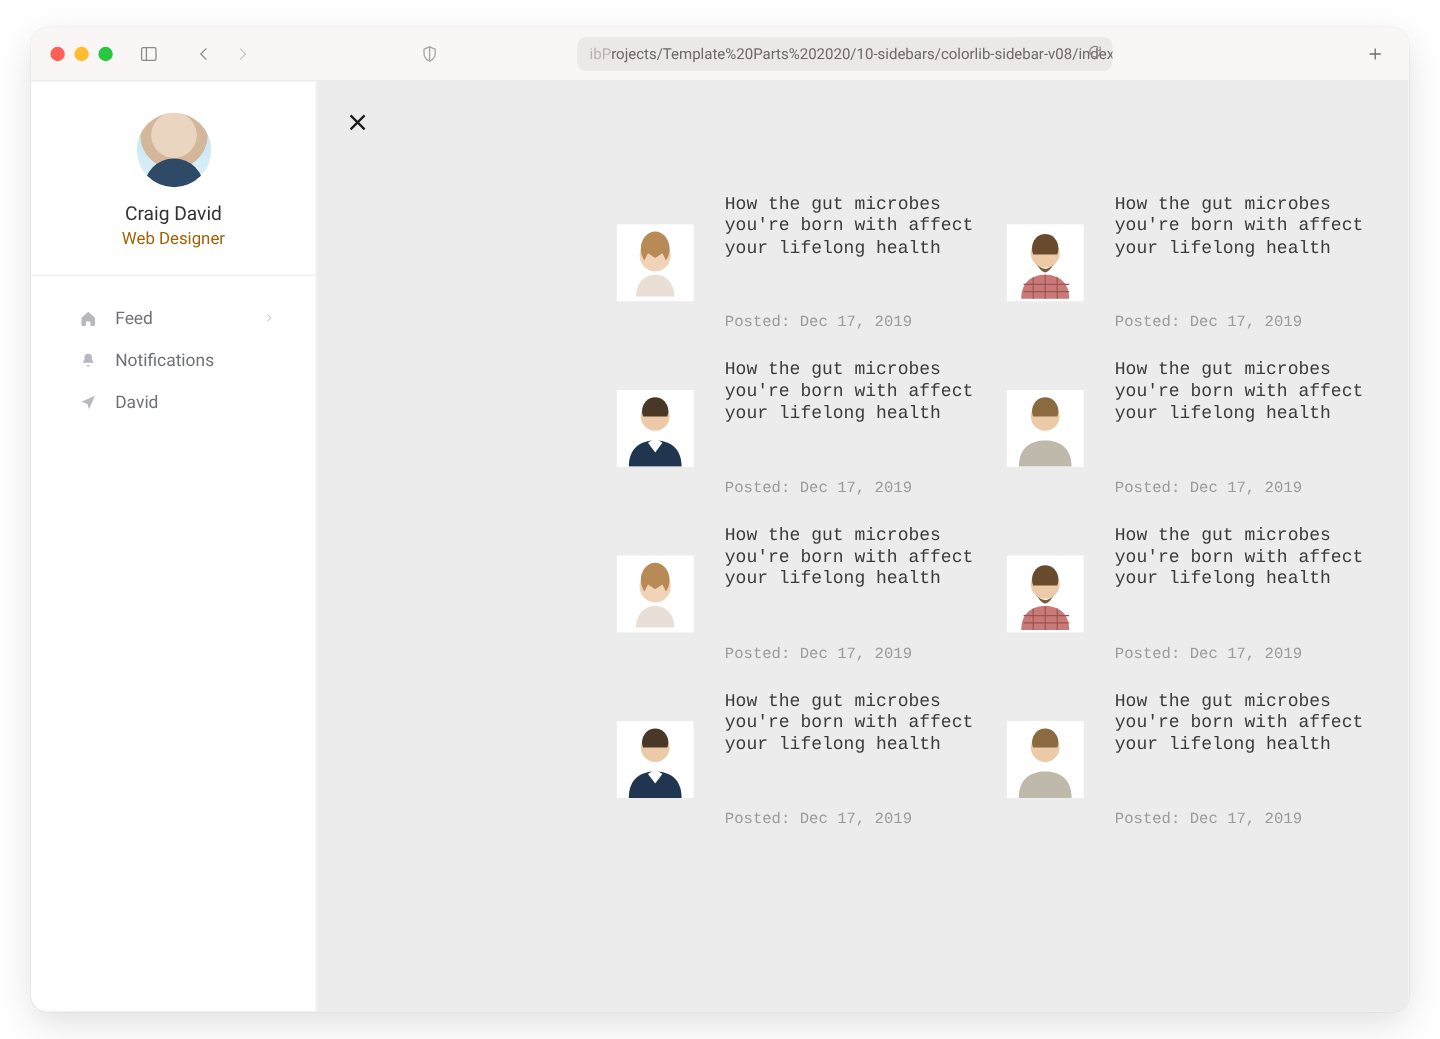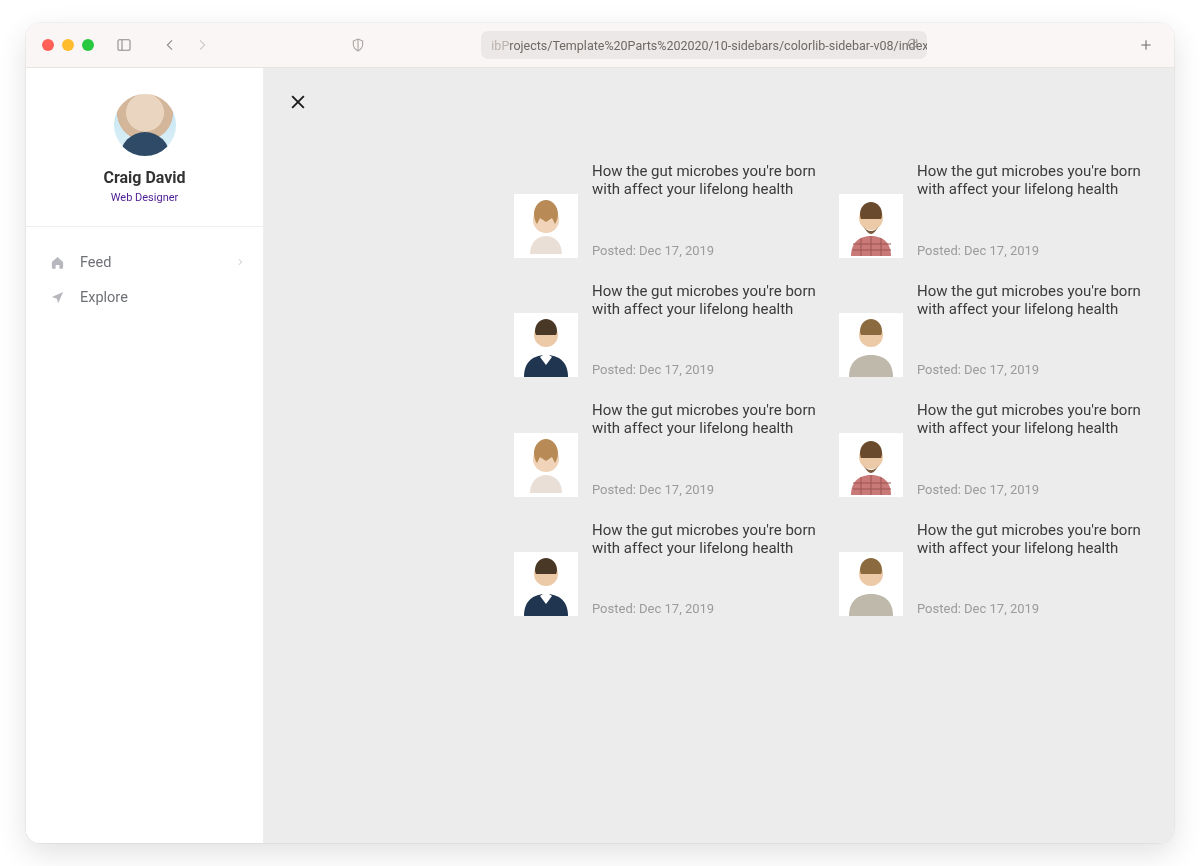--- a/index.html
+++ b/index.html
@@ -87,24 +87,24 @@
     width:62px; height:62px; border-radius:50%;
     margin:0 auto 12px; overflow:hidden;
     background: radial-gradient(circle at 50% 30%, #e9d5c0 0 35%, #d4b79a 36% 52%, transparent 53%),
                 linear-gradient(#bfe3f2,#dff1f8);
     position:relative;
   }
   .avatar::after{
     content:""; position:absolute; bottom:-6px; left:50%; transform:translateX(-50%);
     width:50px; height:30px; background:#2e4a66; border-radius:25px 25px 0 0;
   }
-  .profile-name { font-size:16px; color:#333; font-weight:700; margin-bottom:4px; }
-  .profile-role { font-size:11px; color:#4c1d95; }
-
-  .nav { padding: 18px 0; }
+  .profile-name { font-size:16px; color:#333; font-weight:400; margin-bottom:4px; }
+  .profile-role { font-size:14px; color:#a16207; }
+
+  .nav { padding: 18px 16px; }
   .nav-item {
     display:flex; align-items:center;
     padding: 9px 22px;
     color:#6f7176; font-size:14.5px;
     cursor:pointer;
     position:relative;
   }
   .nav-item .nav-icon { width:18px; margin-right:14px; display:flex; align-items:center; justify-content:center; color:#b6b8bd; }
   .nav-item .nav-icon svg { width:15px; height:15px; fill: currentColor; }
   .nav-item .chev { position:absolute; right:18px; color:#b9bbc0; }
@@ -128,22 +128,23 @@
 
   .posts {
     display:grid;
     grid-template-columns: 1fr 1fr;
     column-gap: 20px;
     row-gap: 24px;
     padding-top: 66px;
   }
   .post {
     display:flex;
-    gap:14px;
-    align-items:flex-end;
+    gap:26px;
+    align-items:center;
+    font-family:Liberation Mono, monospace;
   }
   .thumb {
     width:64px; height:64px;
     background:#fff;
     flex-shrink:0;
     display:flex; align-items:flex-end; justify-content:center;
     overflow:hidden;
   }
   .thumb svg { width:64px; height:64px; }
   .post-body { flex:1; min-width:0; }
@@ -233,24 +234,32 @@
               </svg>
             </span>
             <span>Feed</span>
             <span class="chev"><svg viewBox="0 0 24 24">
                 <polyline points="9 5 16 12 9 19"></polyline>
               </svg></span>
           </div>
           <div class="nav-item">
             <span class="nav-icon">
               <svg>
+                <use href="#ico-bell"></use>
+              </svg>
+            </span>
+            <span>Notifications</span>
+          </div>
+          <div class="nav-item">
+            <span class="nav-icon">
+              <svg>
                 <use href="#ico-plane"></use>
               </svg>
             </span>
-            <span>Explore</span>
+            <span>David</span>
           </div>
         </nav>
     </aside>
 
     <main class="content">
       <div class="close-btn">
         <svg viewBox="0 0 24 24">
             <line x1="5" y1="5" x2="19" y2="19"></line>
             <line x1="19" y1="5" x2="5" y2="19"></line>
           </svg>

